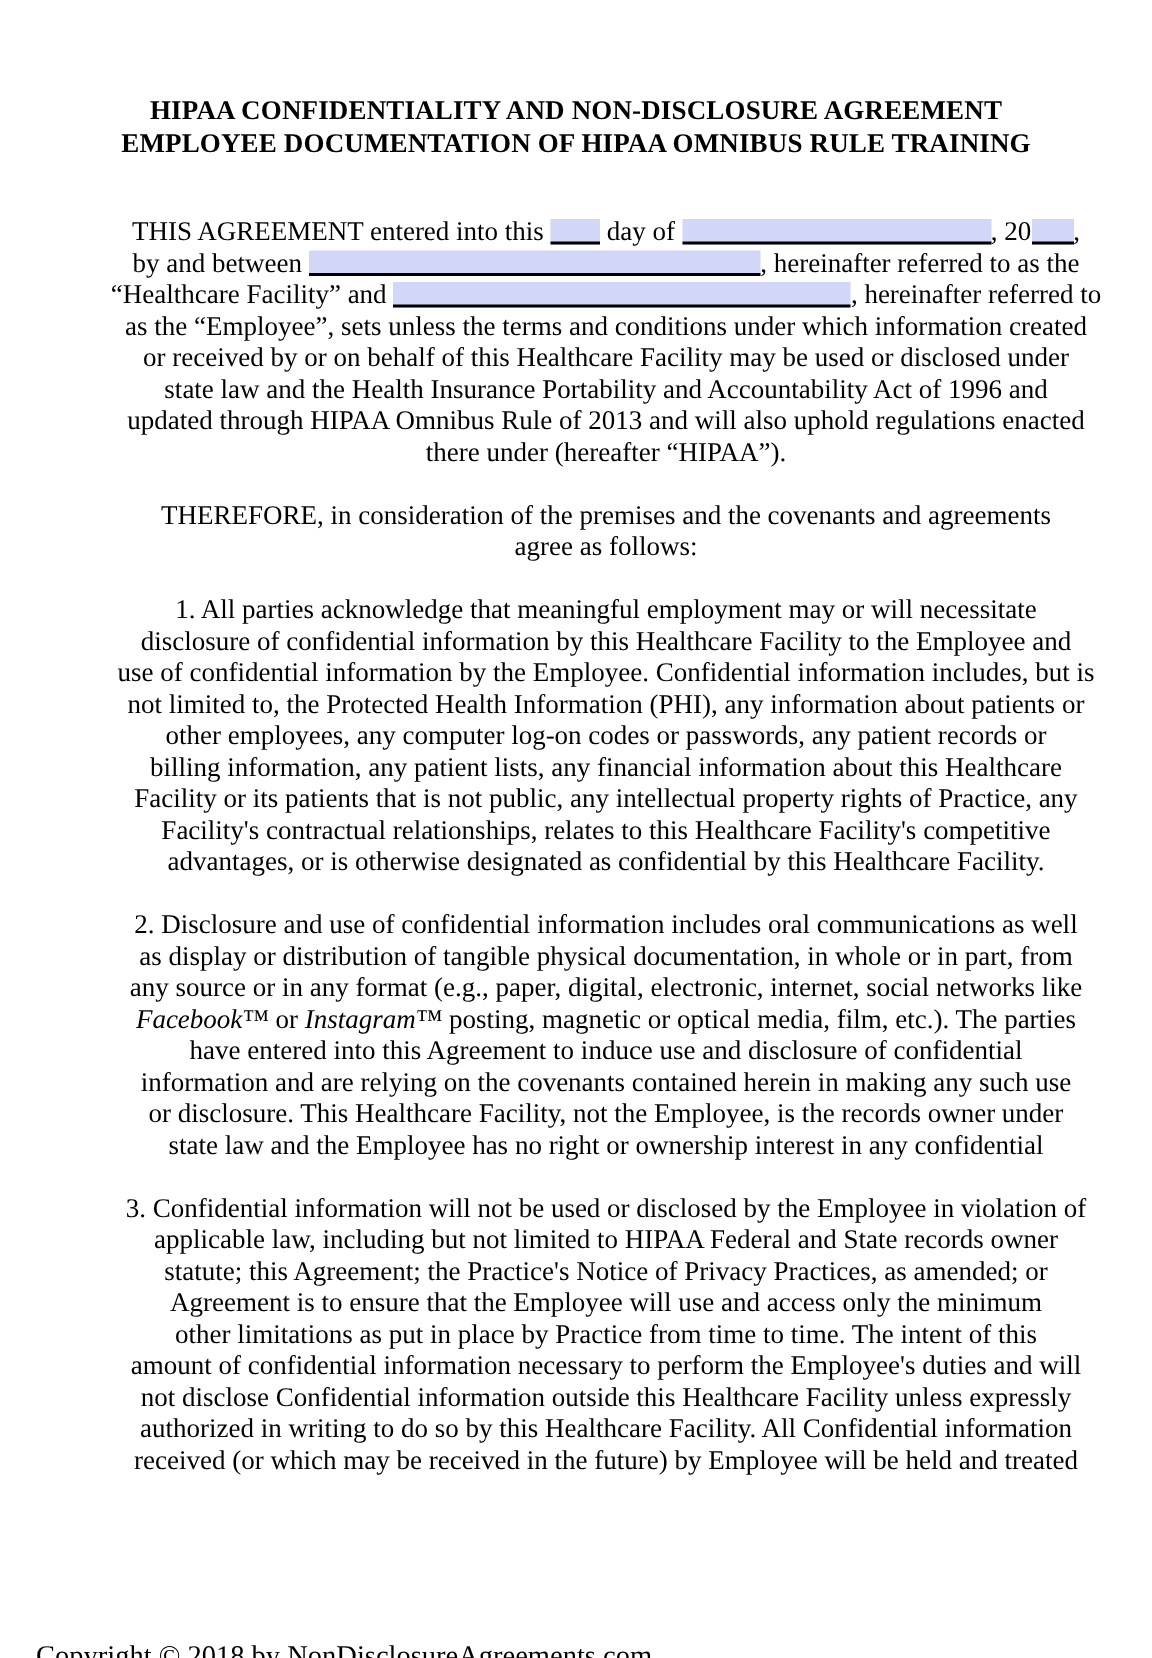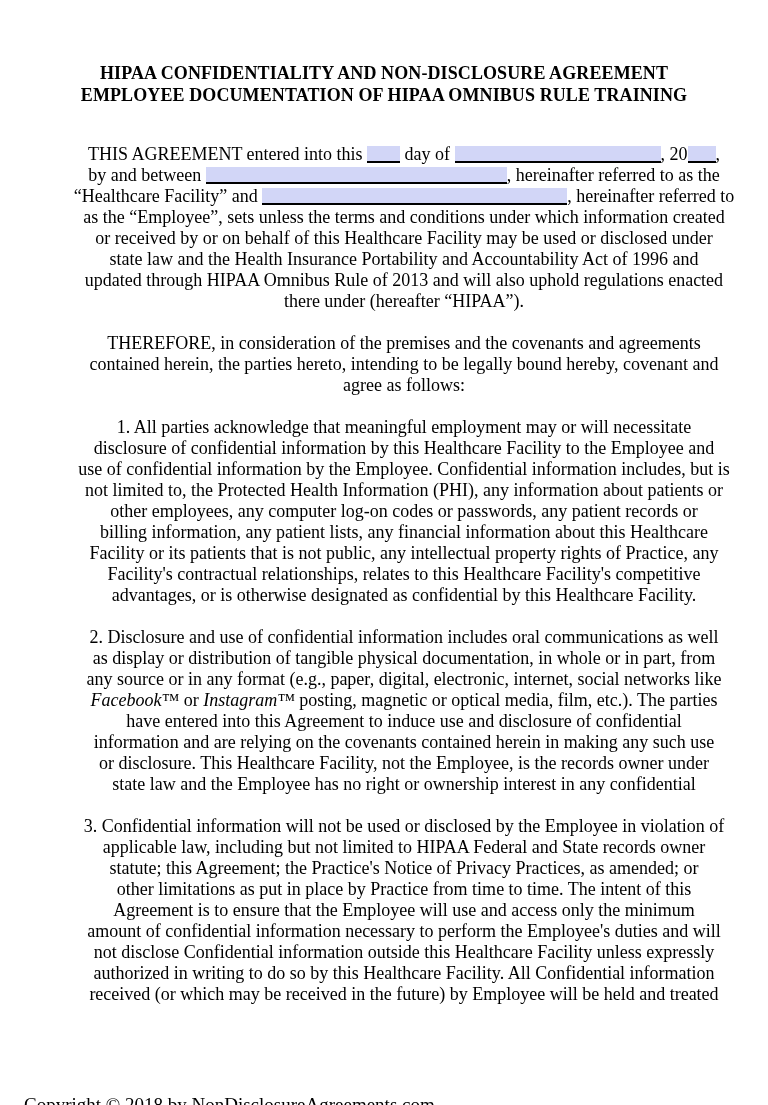--- a/index.html
+++ b/index.html
@@ -60,21 +60,20 @@
         <div class="line"><span>by and between </span><span class="blank blank-facility"></span><span>, hereinafter referred to as the</span></div>
         <div class="line"><span>“Healthcare Facility” and </span><span class="blank blank-employee"></span><span>, hereinafter referred to</span></div>
         <div class="line"><span>as the “Employee”, sets unless the terms and conditions under which information created</span></div>
         <div class="line"><span>or received by or on behalf of this Healthcare Facility may be used or disclosed under</span></div>
         <div class="line"><span>state law and the Health Insurance Portability and Accountability Act of 1996 and</span></div>
         <div class="line"><span>updated through HIPAA Omnibus Rule of 2013 and will also uphold regulations enacted</span></div>
         <div class="line"><span>there under (hereafter “HIPAA”).</span></div>
       </div>
     <div class="para">
         <div class="line"><span>THEREFORE, in consideration of the premises and the covenants and agreements</span></div>
-        <div class="line"><span>contained herein, the parties hereto, intending to be legally bound hereby, covenant and</span></div>
         <div class="line"><span>agree as follows:</span></div>
       </div>
     <div class="para">
         <div class="line"><span>1. All parties acknowledge that meaningful employment may or will necessitate</span></div>
         <div class="line"><span>disclosure of confidential information by this Healthcare Facility to the Employee and</span></div>
         <div class="line"><span>use of confidential information by the Employee. Confidential information includes, but is</span></div>
         <div class="line"><span>not limited to, the Protected Health Information (PHI), any information about patients or</span></div>
         <div class="line"><span>other employees, any computer log-on codes or passwords, any patient records or</span></div>
         <div class="line"><span>billing information, any patient lists, any financial information about this Healthcare</span></div>
         <div class="line"><span>Facility or its patients that is not public, any intellectual property rights of Practice, any</span></div>
@@ -88,22 +87,22 @@
         <div class="line"><span class="it">Facebook™</span><span> or </span><span class="it">Instagram™</span><span> posting, magnetic or optical media, film, etc.). The parties</span></div>
         <div class="line"><span>have entered into this Agreement to induce use and disclosure of confidential</span></div>
         <div class="line"><span>information and are relying on the covenants contained herein in making any such use</span></div>
         <div class="line"><span>or disclosure. This Healthcare Facility, not the Employee, is the records owner under</span></div>
         <div class="line"><span>state law and the Employee has no right or ownership interest in any confidential</span></div>
       </div>
     <div class="para">
         <div class="line"><span>3. Confidential information will not be used or disclosed by the Employee in violation of</span></div>
         <div class="line"><span>applicable law, including but not limited to HIPAA Federal and State records owner</span></div>
         <div class="line"><span>statute; this Agreement; the Practice's Notice of Privacy Practices, as amended; or</span></div>
+        <div class="line"><span>Agreement is to ensure that the Employee will use and access only the minimum</span></div>
         <div class="line"><span>other limitations as put in place by Practice from time to time. The intent of this</span></div>
-        <div class="line"><span>Agreement is to ensure that the Employee will use and access only the minimum</span></div>
         <div class="line"><span>amount of confidential information necessary to perform the Employee's duties and will</span></div>
         <div class="line"><span>not disclose Confidential information outside this Healthcare Facility unless expressly</span></div>
         <div class="line"><span>authorized in writing to do so by this Healthcare Facility. All Confidential information</span></div>
         <div class="line"><span>received (or which may be received in the future) by Employee will be held and treated</span></div>
       </div>
 
   </div>
 
   <div class="footer">Copyright © 2018 by NonDisclosureAgreements.com</div>
 </div>

